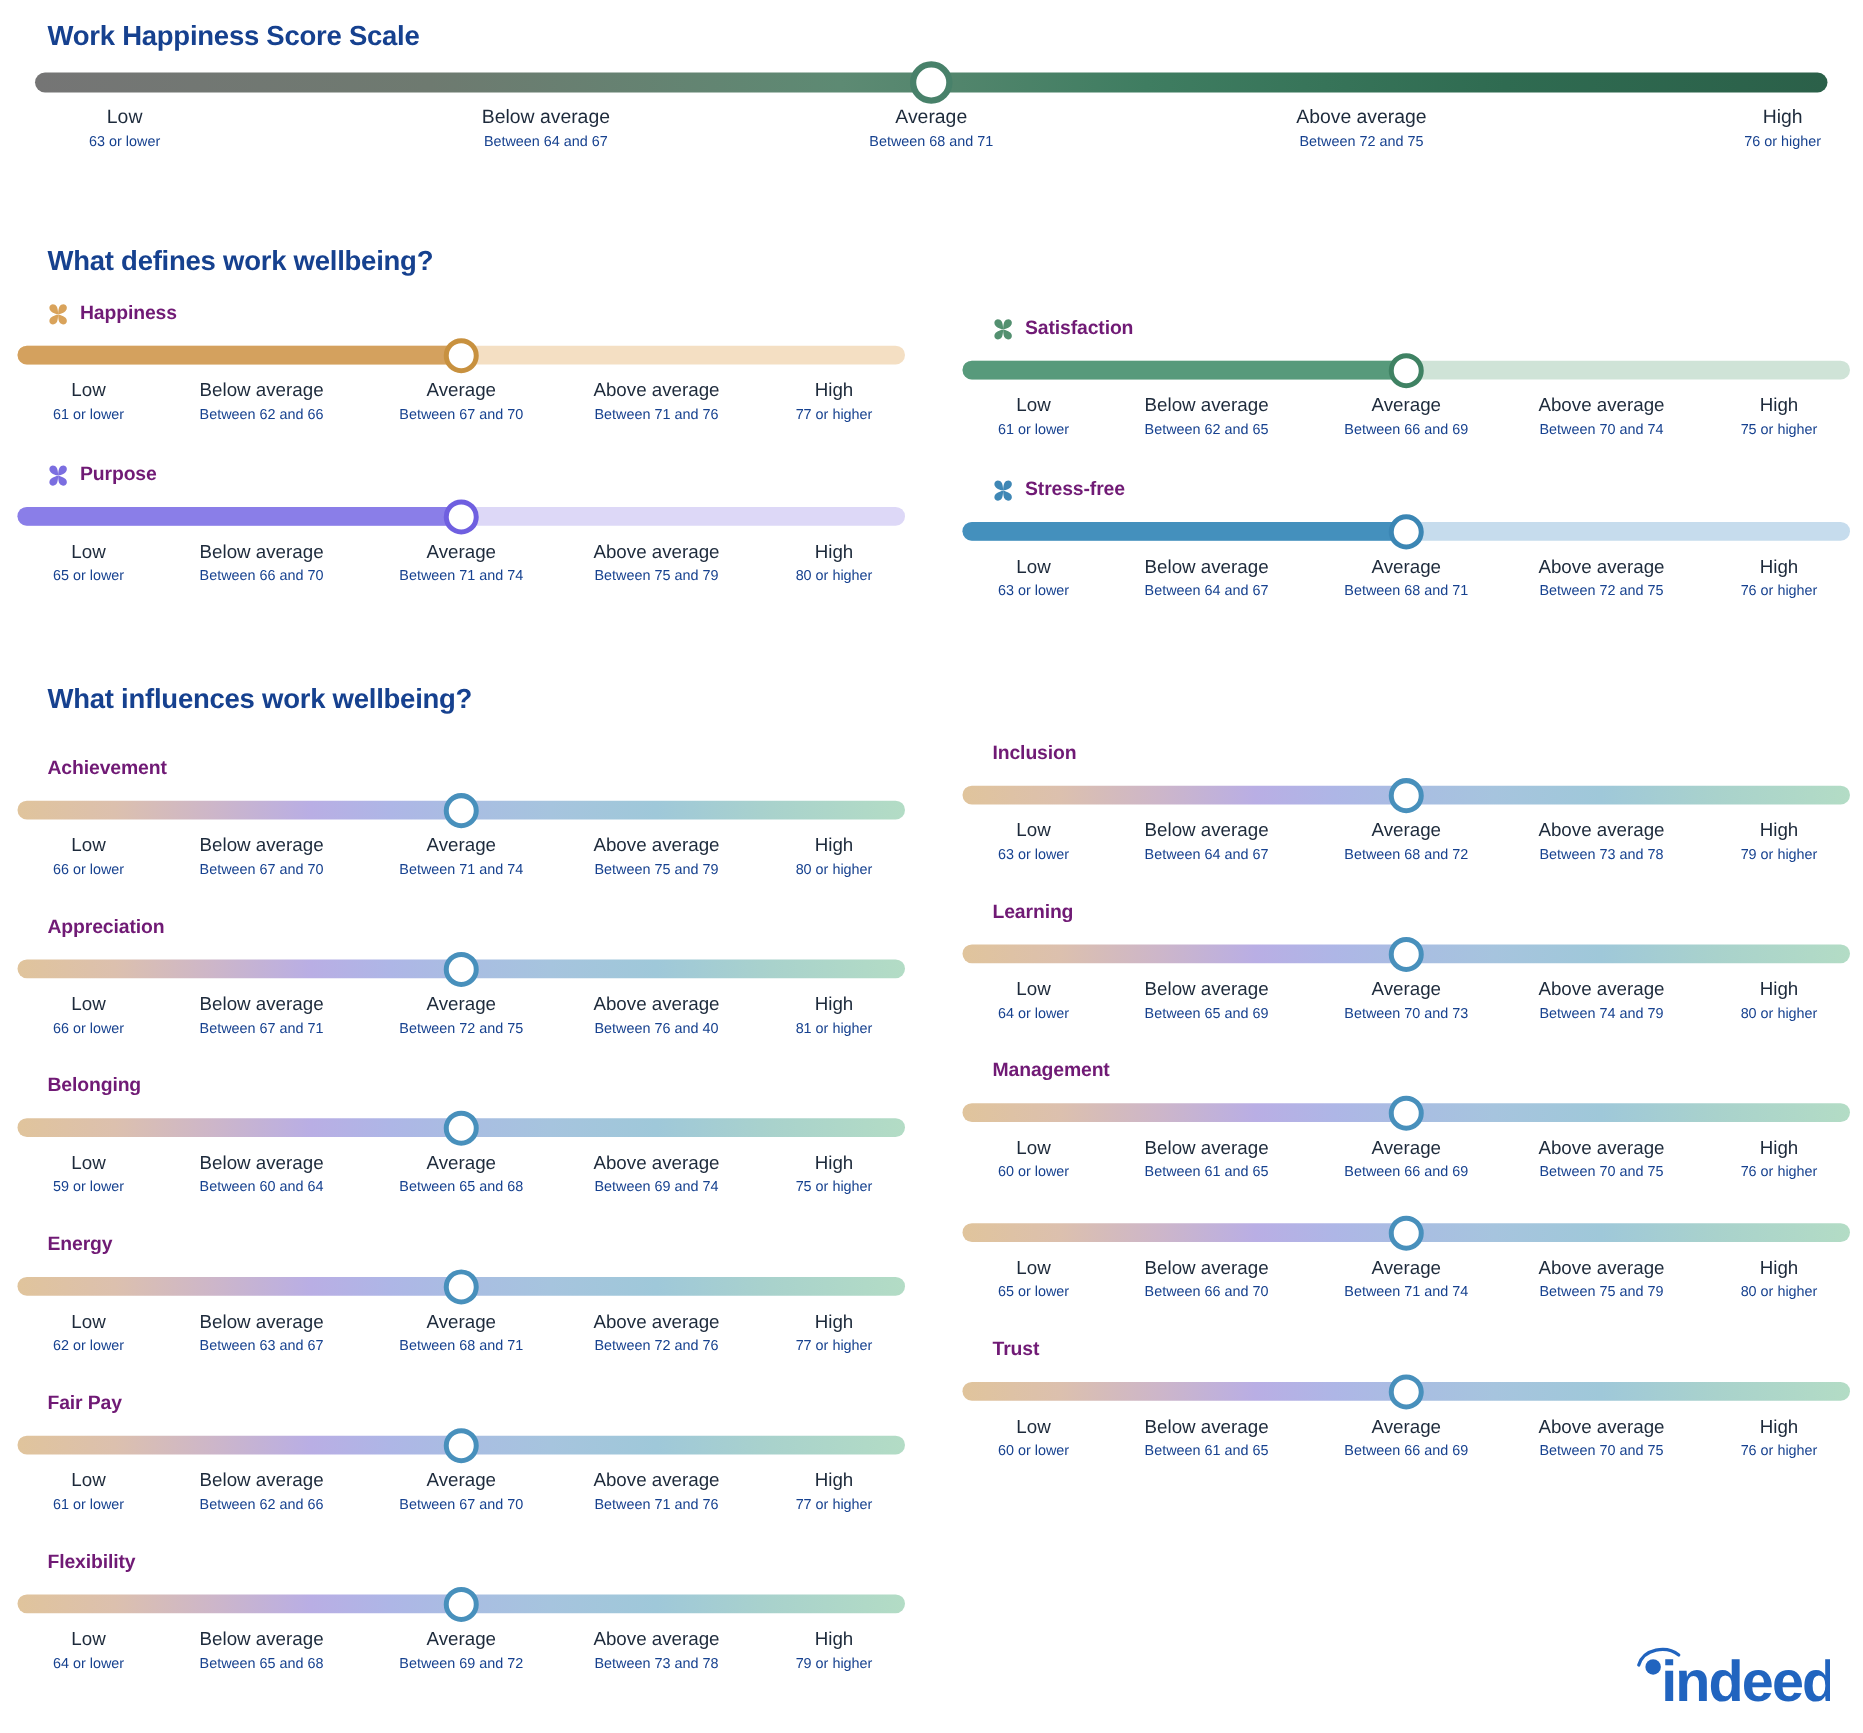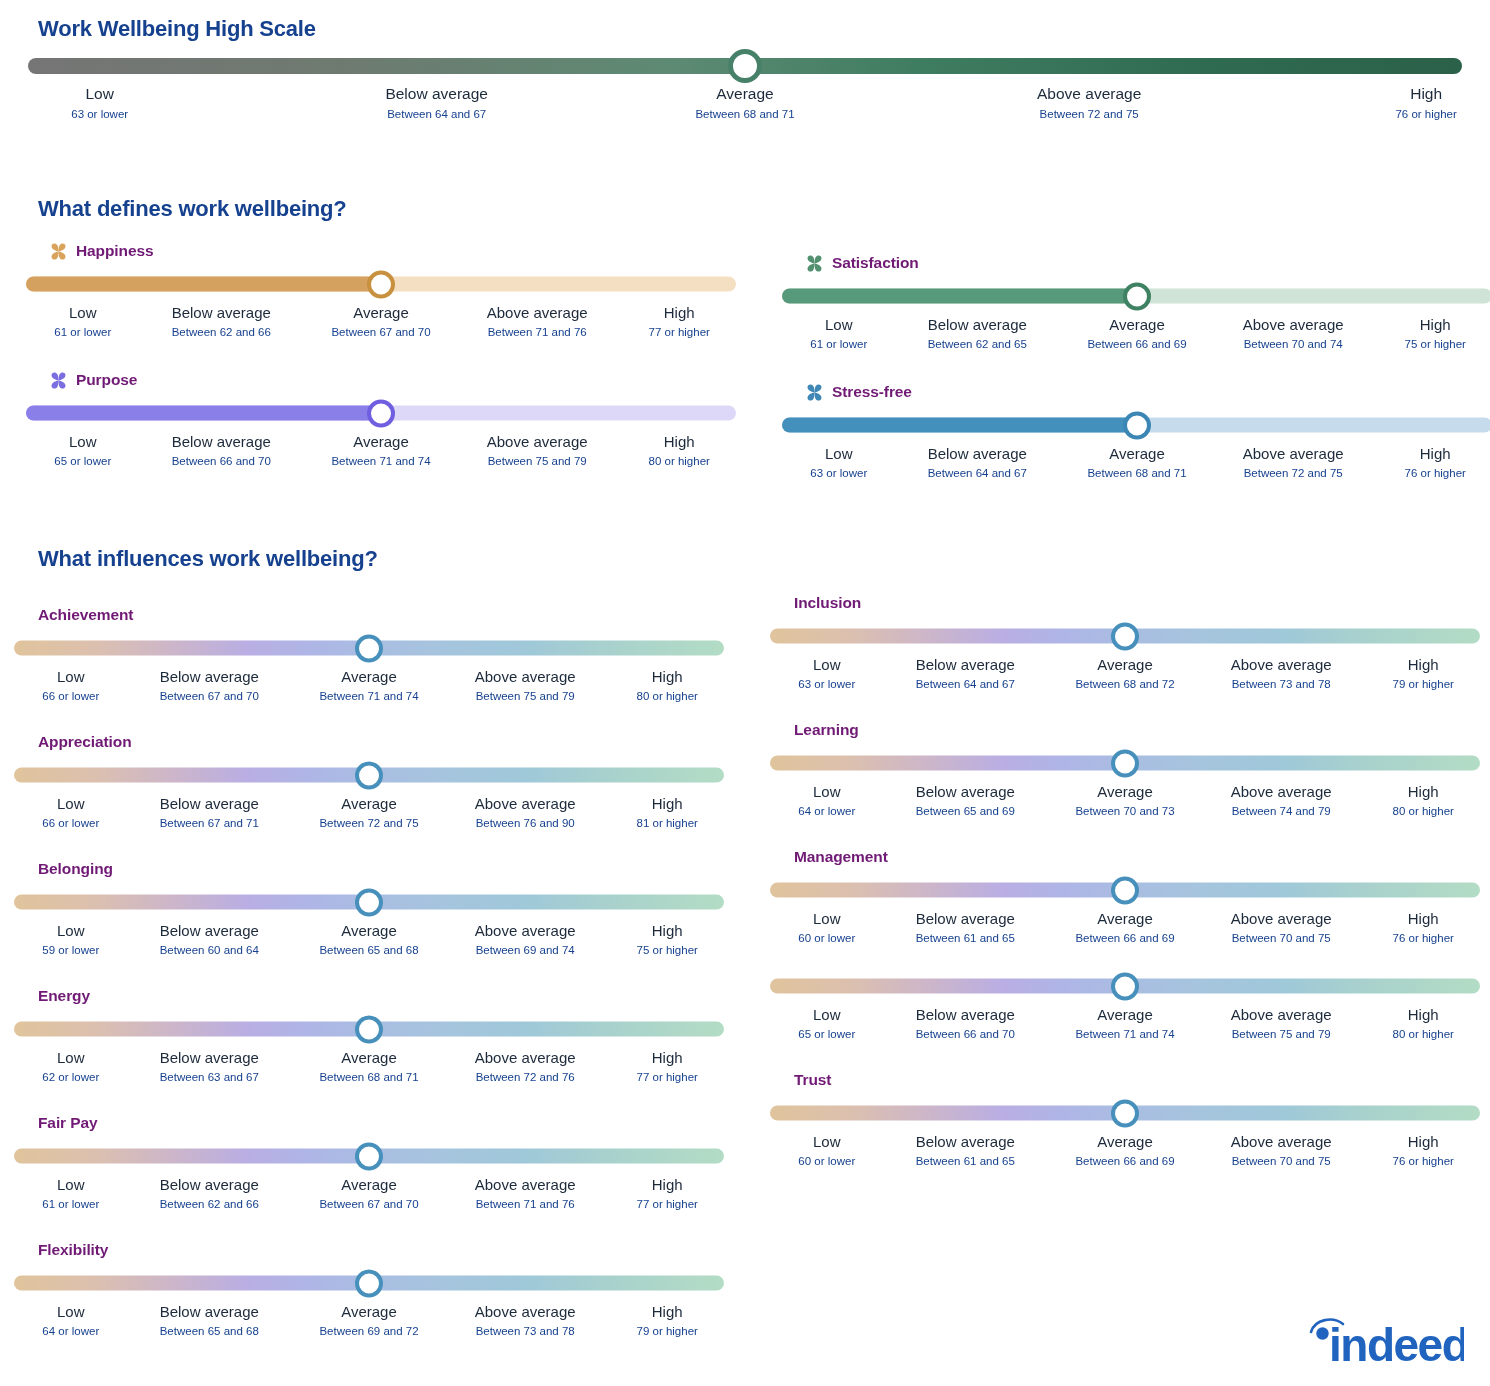--- a/index.html
+++ b/index.html
@@ -80,21 +80,20 @@
     line-height: 18px;
     margin-top: 1px;
   }
 
   
   .defines-wrap {
     position: absolute;
     left: 0;
     top: 196px;
     width: 1250px;
-    padding-left: 12px;
   }
   .influences-wrap {
     position: absolute;
     left: 0;
     top: 546px;
     width: 1490px;
   }
   .sec-head-d { position: absolute; left: 38px; top: 0; }
   .sec-head-i { position: absolute; left: 38px; top: 0; }
 
@@ -184,21 +183,21 @@
     bottom: 18px;
     width: 165px;
     height: 56px;
   }
 </style>
 </head>
 <body>
 
 <div class="page">
 
-  <div class="top-title">Work Wellbeing High Scale</div>
+  <div class="top-title">Work Happiness Score Scale</div>
 
   <div class="master-scale">
     <div class="master-track" id="master-track" style="background: linear-gradient(90deg, rgb(117, 117, 117) 0%, rgb(110, 122, 112) 22%, rgb(93, 138, 115) 45%, rgb(63, 125, 97) 62%, rgb(47, 107, 81) 82%, rgb(43, 96, 73) 100%);">
       <div class="master-knob" id="master-knob" style="left: 50%; border-color: rgb(72, 129, 106);"></div>
     </div>
     <div class="master-labels" id="master-labels">
         <div class="master-label" style="left: 5%;">
           <div class="lab">Low</div>
           <div class="sub">63 or lower</div>
         </div>
@@ -440,21 +439,21 @@
               <div class="lbl" style="left: 27.5%;">
                 <div class="lab">Below average</div>
                 <div class="sub">Between 67 and 71</div>
               </div>
               <div class="lbl" style="left: 50%;">
                 <div class="lab">Average</div>
                 <div class="sub">Between 72 and 75</div>
               </div>
               <div class="lbl" style="left: 72%;">
                 <div class="lab">Above average</div>
-                <div class="sub">Between 76 and 90</div>
+                <div class="sub">Between 76 and 40</div>
               </div>
               <div class="lbl" style="left: 92%;">
                 <div class="lab">High</div>
                 <div class="sub">81 or higher</div>
               </div>
             </div>
           </div>
           <div class="metric" style="margin-bottom: 20px;">
             <div class="metric-head plain">
               <span class="metric-name">Belonging</span>

